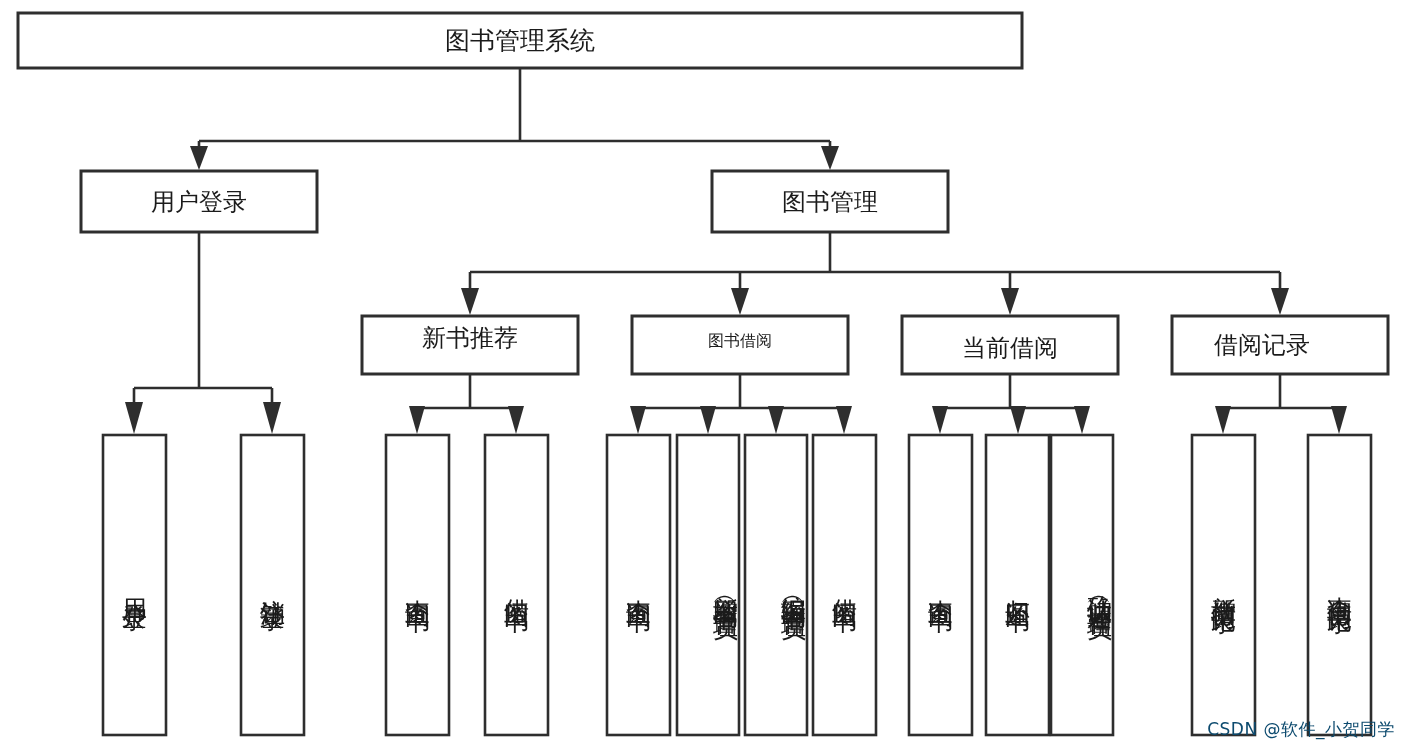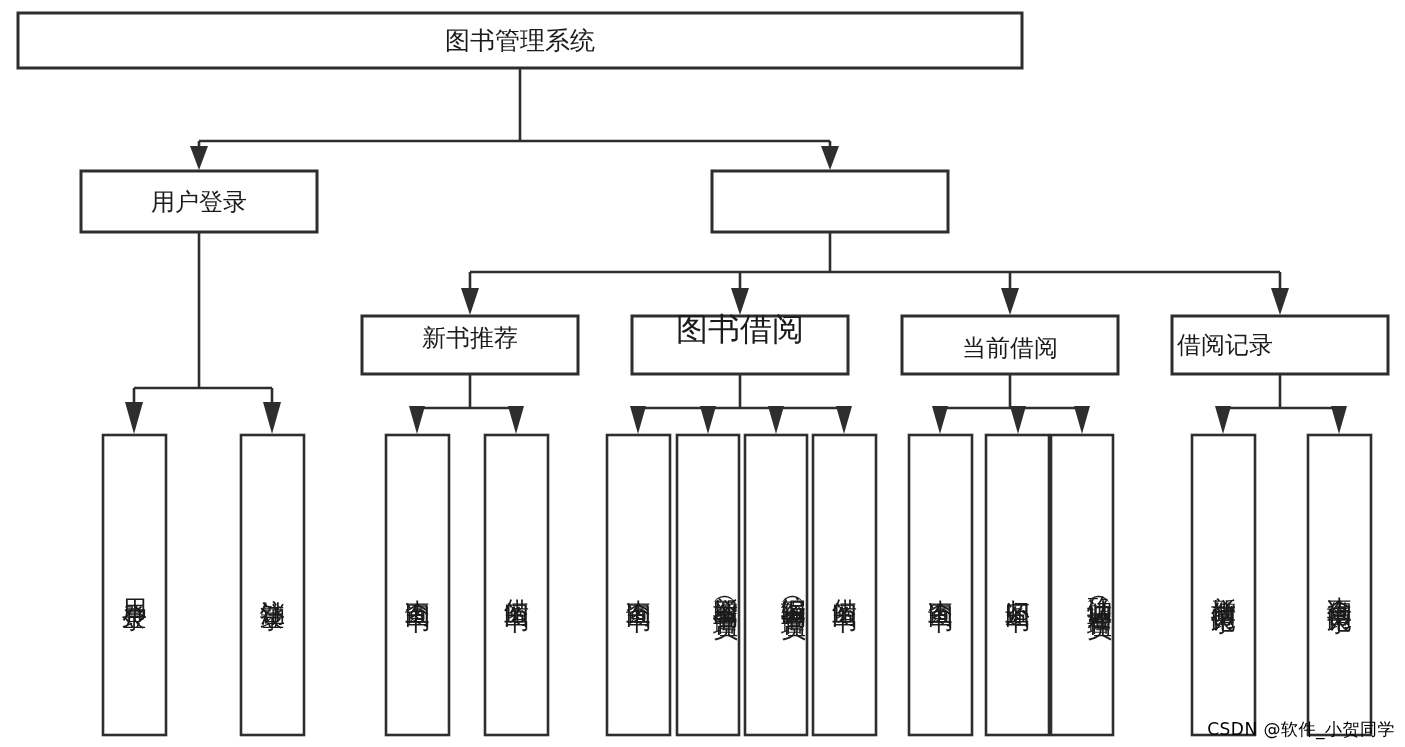--- a/index.html
+++ b/index.html
@@ -69,21 +69,21 @@
     justify-content: center;
     white-space: nowrap;
     pointer-events: none;
   }
   #watermark {
     position: absolute;
     right: 10px;
     bottom: 6px;
     font-family: "DejaVu Sans", "Liberation Sans", sans-serif;
     font-size: 17px;
-    color: #000000;
+    color: #0c4a6e;
     letter-spacing: 0.5px;
     white-space: nowrap;
   }
 </style>
 </head>
 <body>
 
 <div id="diagram-root">
 
   <svg class="flow" viewBox="0 0 1405 747" xmlns="http://www.w3.org/2000/svg">
@@ -178,25 +178,26 @@
     <rect class="node-rect-thin" x="986" y="435" width="63" height="300"></rect>
     <rect class="node-rect-thin" x="1051" y="435" width="62" height="300"></rect>
 
     <rect class="node-rect-thin" x="1192" y="435" width="63" height="300"></rect>
     <rect class="node-rect-thin" x="1308" y="435" width="63" height="300"></rect>
   </svg>
 
   <div class="hlabel" style="left:18px; top:13px; width:1004px; height:55px; font-size:25px;">图书管理系统</div>
 
   <div class="hlabel" style="left:81px; top:171px; width:236px; height:61px; font-size:24px;">用户登录</div>
+  <div class="hlabel" style="left:712px; top:171px; width:236px; height:61px; font-size:24px;">图书管理</div>
 
   <div class="hlabel" style="left:362px; top:316px; width:216px; height:44px; font-size:24px;">新书推荐</div>
-  <div class="hlabel" style="left:632px; top:304px; width:216px; height:51px; font-size:32px;">图书借阅</div>
+  <div class="hlabel" style="left:632px; top:316px; width:216px; height:51px; font-size:16px;">图书借阅</div>
   <div class="hlabel" style="left:902px; top:316px; width:216px; height:63px; font-size:24px;">当前借阅</div>
-  <div class="hlabel" style="left:1135px; top:316px; width:180px; height:58px; font-size:24px;">借阅记录</div>
+  <div class="hlabel" style="left:1172px; top:316px; width:180px; height:58px; font-size:24px;">借阅记录</div>
 
   <div class="vlabel" style="left:103px; top:435px; width:63px; height:300px;">用户登录</div>
   <div class="vlabel" style="left:241px; top:435px; width:63px; height:300px;">注销登录</div>
 
   <div class="vlabel" style="left:386px; top:435px; width:63px; height:300px;">查询图书</div>
   <div class="vlabel" style="left:485px; top:435px; width:63px; height:300px;">借阅图书</div>
 
   <div class="vlabel" style="left:607px; top:435px; width:63px; height:300px;">查询图书</div>
   <div class="vlabel" style="left:677px; top:435px; width:62px; height:300px; align-items:flex-start; padding-top:8px; box-sizing:border-box;">新增图书（管理员）</div>
   <div class="vlabel" style="left:745px; top:435px; width:62px; height:300px; align-items:flex-start; padding-top:8px; box-sizing:border-box;">编辑图书（管理员）</div>

